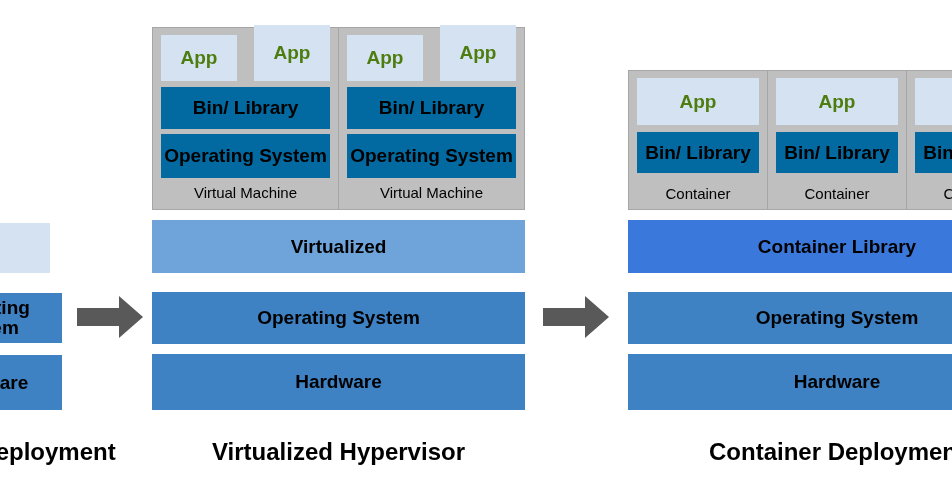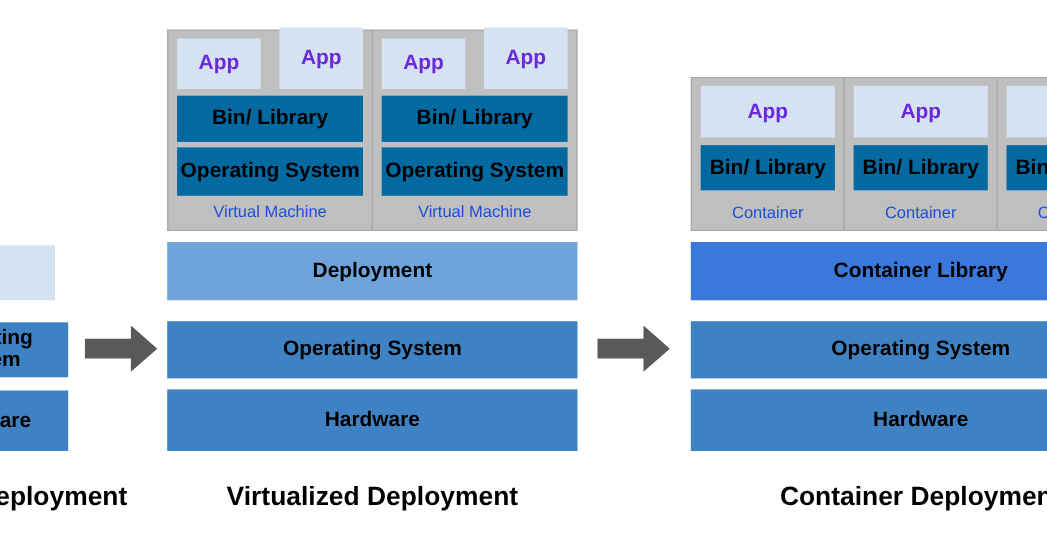--- a/index.html
+++ b/index.html
@@ -32,21 +32,21 @@
   .group-box {
     display: flex;
     align-items: center;
     justify-content: center;
     text-align: center;
     line-height: 1.05;
   }
 
   .app-box {
     background: #d4e2f2;
-    color: #6d28d9;
+    color: #4d7c0f;
     font-weight: bold;
     font-size: 19px;
   }
 
   .bin-box,
   .os-box {
     background: #0369a1;
     color: #000000;
     font-weight: bold;
     font-size: 19px;
@@ -54,21 +54,21 @@
 
   .group-box {
     background: #bfbfbf;
     border: 1px solid #a6a6a6;
     align-items: flex-end;
     justify-content: center;
   }
 
   .group-label {
     font-size: 15px;
-    color: #1d4ed8;
+    color: #000000;
     font-weight: normal;
     width: 100%;
     text-align: center;
     position: absolute;
     left: 0;
   }
 
   .stack-bar {
     color: #000000;
     font-weight: bold;
@@ -155,31 +155,31 @@
       <span>App</span>
     </div>
     <div class="abs bin-box" style="left:195px; top:87px; width:169px; height:42px;">
       <span>Bin/ Library</span>
     </div>
     <div class="abs os-box" style="left:195px; top:134px; width:169px; height:44px;">
       <span>Operating System</span>
     </div>
 
     <div class="abs stack-bar bar-hypervisor" style="left:0px; top:220px; width:373px; height:53px;">
-      <span>Deployment</span>
+      <span>Virtualized</span>
     </div>
     <div class="abs stack-bar bar-os" style="left:0px; top:292px; width:373px; height:52px;">
       <span>Operating System</span>
     </div>
     <div class="abs stack-bar bar-hw" style="left:0px; top:354px; width:373px; height:56px;">
       <span>Hardware</span>
     </div>
 
     <div class="caption" style="left:0px; top:438px; width:373px;">
-      <span>Virtualized Deployment</span>
+      <span>Virtualized Hypervisor</span>
     </div>
   </div>
 
   <div class="arrow" style="left:543px; top:296px;">
     <svg viewBox="0 0 66 42" xmlns="http://www.w3.org/2000/svg" aria-hidden="true">
       <polygon points="0,12 42,12 42,0 66,21 42,42 42,30 0,30" fill="#595959"></polygon>
     </svg>
   </div>
 
   <div class="abs" style="left:628px; top:0px; width:420px; height:500px;">

